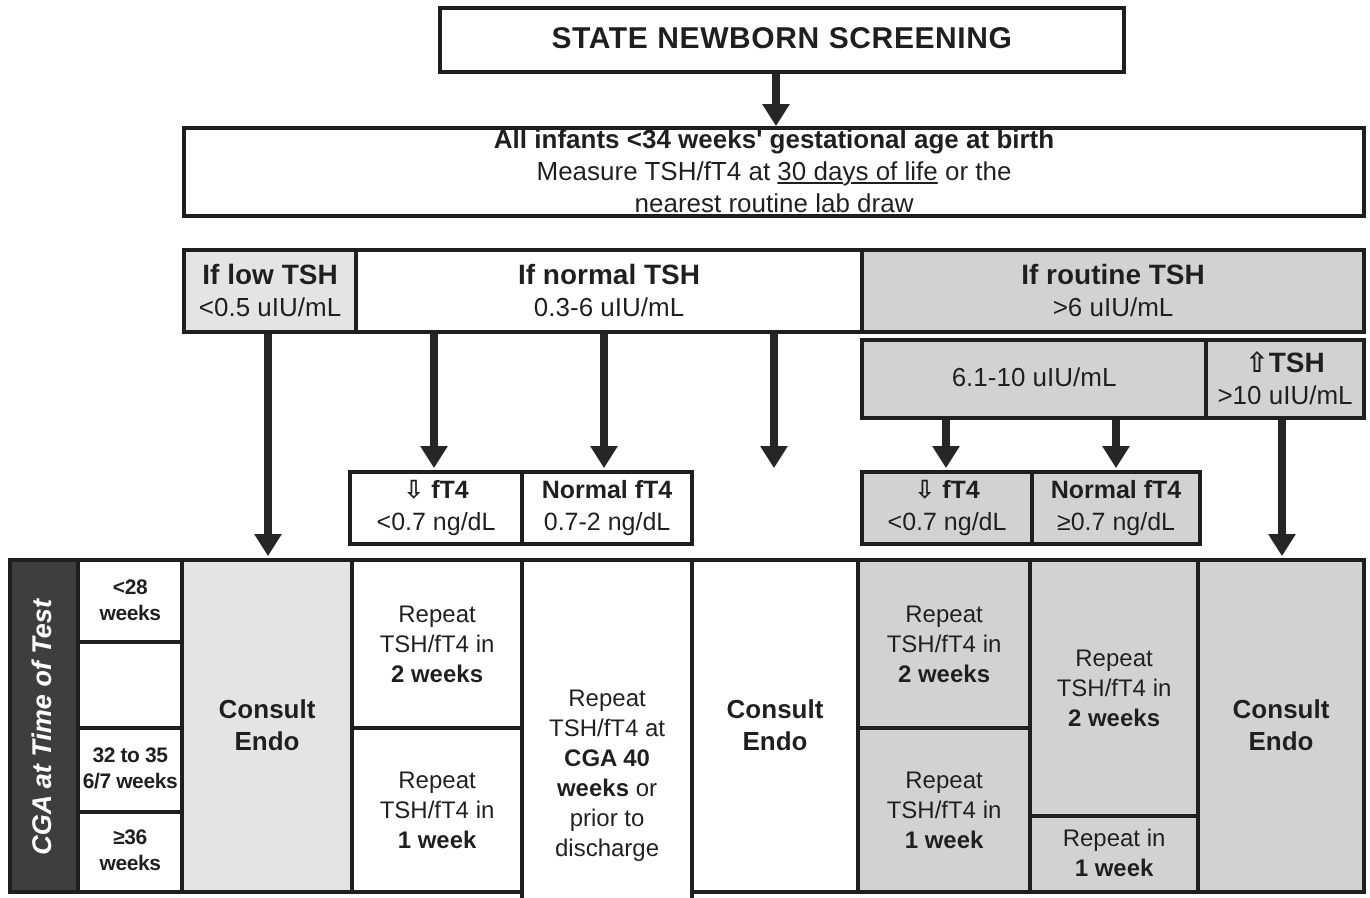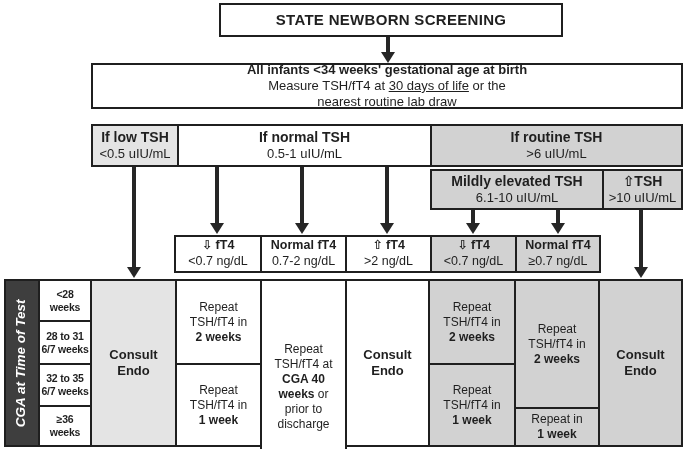--- a/index.html
+++ b/index.html
@@ -63,29 +63,28 @@
     <div class="intro-line2"><span>Measure TSH/fT4 at </span><span class="u">30 days of life</span><span> or the</span></div>
     <div class="intro-line3">nearest routine lab draw</div>
   </div>
 
   <div class="box bg-light" style="left:91px;top:124px;width:88px;height:43px;">
     <div class="b-label">If low TSH</div>
     <div class="b-value">&lt;0.5 uIU/mL</div>
   </div>
   <div class="box bg-white" style="left:177px;top:124px;width:255px;height:43px;">
     <div class="b-label">If normal TSH</div>
-    <div class="b-value">0.5-1 uIU/mL</div>
+    <div class="b-value">0.3-6 uIU/mL</div>
   </div>
   <div class="box bg-mid" style="left:430px;top:124px;width:253px;height:43px;">
     <div class="b-label">If routine TSH</div>
     <div class="b-value">&gt;6 uIU/mL</div>
   </div>
 
   <div class="box bg-mid" style="left:430px;top:169px;width:174px;height:41px;">
-    <div class="b-label">Mildly elevated TSH</div>
     <div class="b-value">6.1-10 uIU/mL</div>
   </div>
   <div class="box bg-mid" style="left:602px;top:169px;width:81px;height:41px;">
     <div class="b-label">⇧TSH</div>
     <div class="b-value">&gt;10 uIU/mL</div>
   </div>
 
   <div class="arrow" style="left:127px;top:167px;height:111px;">
     <div class="aline"></div>
     <div class="ahead"></div>
@@ -116,42 +115,35 @@
   </div>
 
   <div class="box bg-white ft4" style="left:174px;top:235px;width:88px;height:38px;">
     <div class="b-label">⇩ fT4</div>
     <div class="b-value">&lt;0.7 ng/dL</div>
   </div>
   <div class="box bg-white ft4" style="left:260px;top:235px;width:87px;height:38px;">
     <div class="b-label">Normal fT4</div>
     <div class="b-value">0.7-2 ng/dL</div>
   </div>
-  <div class="box bg-white ft4" style="left:345px;top:235px;width:87px;height:38px;">
-    <div class="b-label">⇧ fT4</div>
-    <div class="b-value">&gt;2 ng/dL</div>
-  </div>
   <div class="box bg-mid ft4" style="left:430px;top:235px;width:87px;height:38px;">
     <div class="b-label">⇩ fT4</div>
     <div class="b-value">&lt;0.7 ng/dL</div>
   </div>
   <div class="box bg-mid ft4" style="left:515px;top:235px;width:86px;height:38px;">
     <div class="b-label">Normal fT4</div>
     <div class="b-value">≥0.7 ng/dL</div>
   </div>
 
   <div class="box sidebar" style="left:4px;top:279px;width:36px;height:168px;">
     <div class="vtext">CGA at Time of Test</div>
   </div>
 
   <div class="box bg-white rowlab" style="left:38px;top:279px;width:54px;height:43px;">
     <span>&lt;28 weeks</span>
-  </div>
-  <div class="box bg-white rowlab" style="left:38px;top:320px;width:54px;height:45px;">
-    <span>28 to 31 6/7 weeks</span>
   </div>
   <div class="box bg-white rowlab" style="left:38px;top:363px;width:54px;height:44px;">
     <span>32 to 35 6/7 weeks</span>
   </div>
   <div class="box bg-white rowlab" style="left:38px;top:405px;width:54px;height:42px;">
     <span>≥36 weeks</span>
   </div>
 
   <div class="box bg-light consult" style="left:90px;top:279px;width:87px;height:168px;">
     <span>Consult Endo</span>

